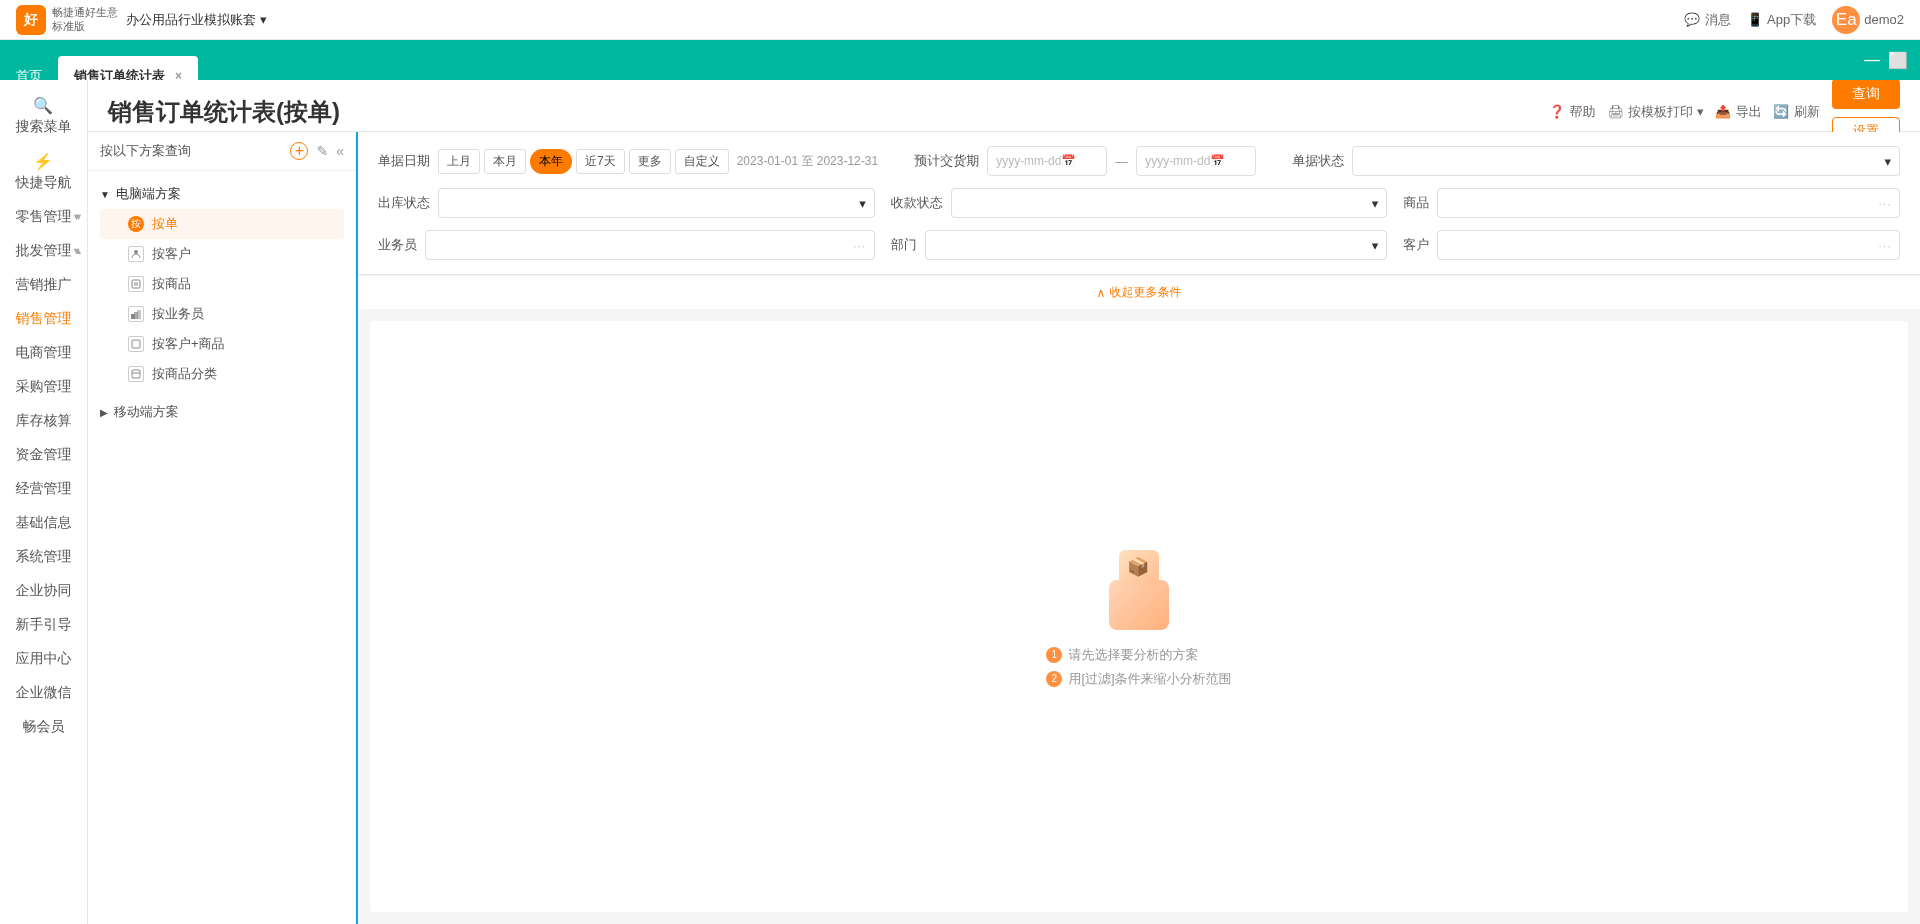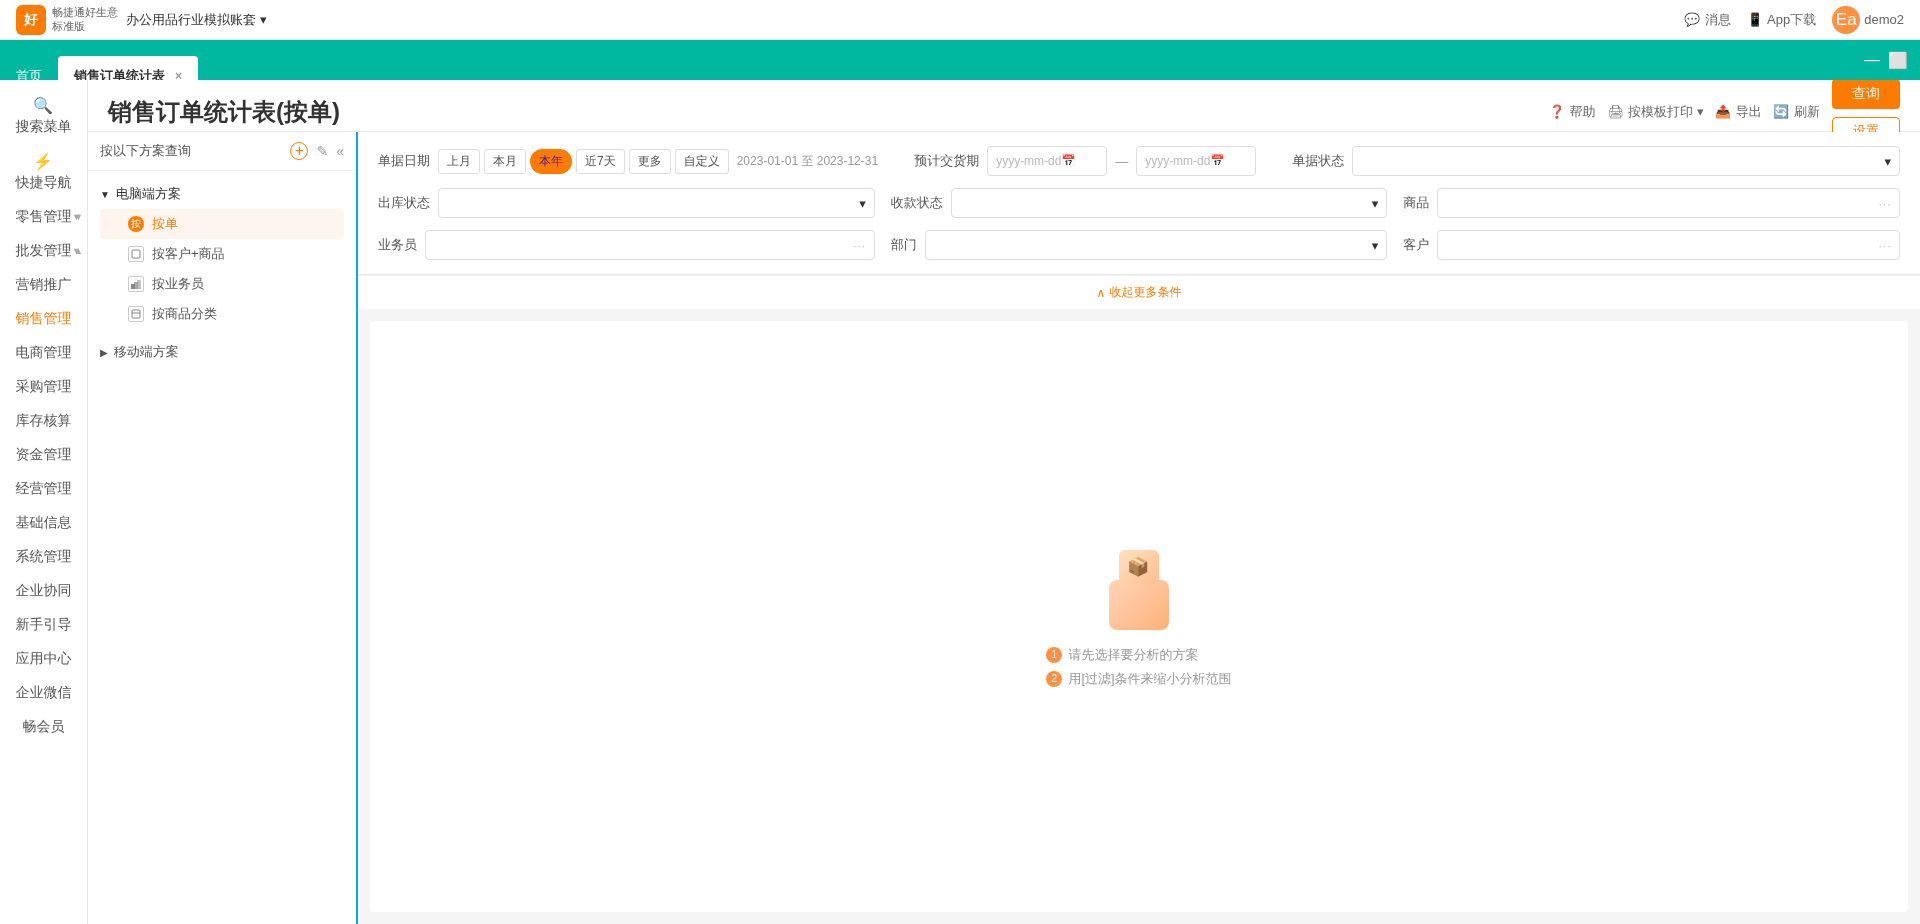--- a/index.html
+++ b/index.html
@@ -53,21 +53,21 @@
     .scheme-sub-icon { width: 16px; height: 16px; display: flex; align-items: center; justify-content: center; border: 1px solid #ccc; border-radius: 2px; color: #888; font-size: 10px; }
     .mobile-group { display: flex; align-items: center; gap: 6px; padding: 6px 4px 6px 12px; cursor: pointer; font-size: 13px; color: #555; }
 
     
     .right-panel { flex: 1; display: flex; flex-direction: column; overflow: hidden; background: #f5f5f5; }
     .filter-area { background: #fff; padding: 14px 20px; border-bottom: 1px solid #e8e8e8; flex-shrink: 0; }
     .filter-row { display: flex; align-items: center; gap: 16px; margin-bottom: 12px; }
     .filter-row:last-child { margin-bottom: 0; }
     .filter-date-group { display: flex; align-items: center; gap: 4px; }
     .date-btn { padding: 3px 8px; border: 1px solid #ddd; border-radius: 3px; cursor: pointer; font-size: 12px; color: #555; background: #fff; }
-    .date-btn.active { background: #ff7b00; color: #4c1d95; border-color: #ff7b00; border-radius: 12px; }
+    .date-btn.active { background: #ff7b00; color: #000000; border-color: #ff7b00; border-radius: 12px; }
     .filter-select { flex: 1; height: 30px; border: 1px solid #ddd; border-radius: 4px; padding: 0 8px; font-size: 13px; color: #333; background: #fff; display: flex; align-items: center; justify-content: space-between; cursor: pointer; }
     .date-input-box { flex: 1; height: 30px; border: 1px solid #ddd; border-radius: 4px; padding: 0 8px; font-size: 12px; color: #bbb; background: #fff; display: flex; align-items: center; cursor: pointer; }
     .date-sep { color: #999; }
     .filter-item { display: flex; align-items: center; gap: 8px; }
     .filter-item-label { font-size: 13px; color: #555; white-space: nowrap; }
     .collapse-bar { display: flex; align-items: center; justify-content: center; padding: 8px; cursor: pointer; font-size: 12px; color: #ff7b00; background: #fff; border-top: 1px solid #f0f0f0; gap: 4px; }
 
     
     .empty-state { flex: 1; display: flex; flex-direction: column; align-items: center; justify-content: center; gap: 16px; background: #fff; margin: 12px; border-radius: 4px; }
     .empty-tips { font-size: 13px; color: #999; text-align: left; }
@@ -239,40 +239,59 @@
           <div class="scheme-parent">
             <span style="font-size:10px;">▼</span>
             <span>电脑端方案</span>
           </div>
 
           <div class="scheme-item active">
             <div class="scheme-item-icon" style="font-size:10px;">按</div>
             <span>按单</span>
           </div>
 
-
+          <div class="scheme-item">
+            <div class="scheme-sub-icon">
+              <svg width="10" height="10" viewBox="0 0 10 10">
+                  <circle cx="5" cy="3" r="2" fill="#888"></circle>
+                  <path d="M1 9c0-2.2 1.8-4 4-4s4 1.8 4 4" stroke="#888" stroke-width="1" fill="none"></path>
+                </svg>
+            </div>
+            <span>按客户</span>
+          </div>
 
           <div class="scheme-item">
             <div class="scheme-sub-icon">
               <svg width="10" height="10" viewBox="0 0 10 10">
                   <rect x="1" y="1" width="8" height="8" rx="1" stroke="#888" stroke-width="1" fill="none"></rect>
+                  <line x1="3" y1="4" x2="7" y2="4" stroke="#888" stroke-width="1"></line>
+                  <line x1="3" y1="6" x2="7" y2="6" stroke="#888" stroke-width="1"></line>
                 </svg>
             </div>
-            <span>按客户+商品</span>
+            <span>按商品</span>
           </div>
 
           <div class="scheme-item">
             <div class="scheme-sub-icon">
               <svg width="10" height="10" viewBox="0 0 10 10">
                   <rect x="0" y="5" width="4" height="5" fill="#888"></rect>
                   <rect x="3" y="3" width="4" height="7" fill="#888" opacity="0.7"></rect>
                   <rect x="6" y="1" width="4" height="9" fill="#888" opacity="0.5"></rect>
                 </svg>
             </div>
             <span>按业务员</span>
+          </div>
+
+          <div class="scheme-item">
+            <div class="scheme-sub-icon">
+              <svg width="10" height="10" viewBox="0 0 10 10">
+                  <rect x="1" y="1" width="8" height="8" rx="1" stroke="#888" stroke-width="1" fill="none"></rect>
+                </svg>
+            </div>
+            <span>按客户+商品</span>
           </div>
 
           <div class="scheme-item">
             <div class="scheme-sub-icon">
               <svg width="10" height="10" viewBox="0 0 10 10">
                   <rect x="1" y="1" width="8" height="8" rx="1" stroke="#888" stroke-width="1" fill="none"></rect>
                   <line x1="1" y1="4" x2="9" y2="4" stroke="#888" stroke-width="1"></line>
                 </svg>
             </div>
             <span>按商品分类</span>

